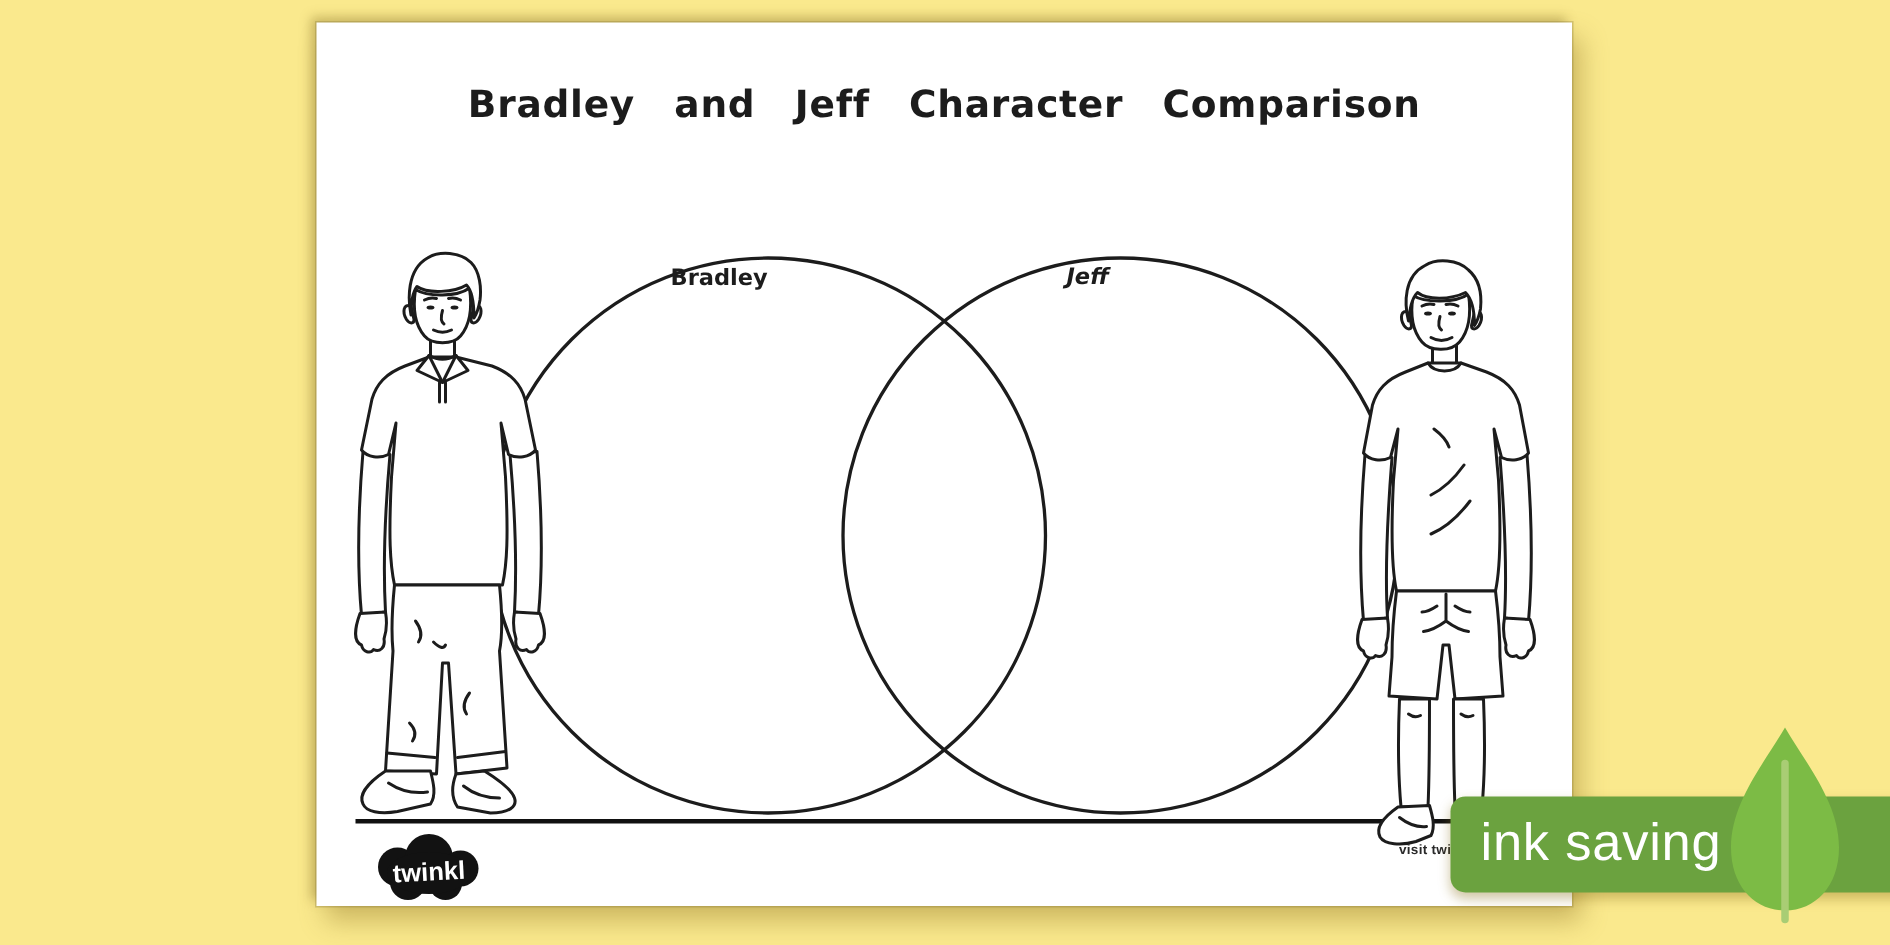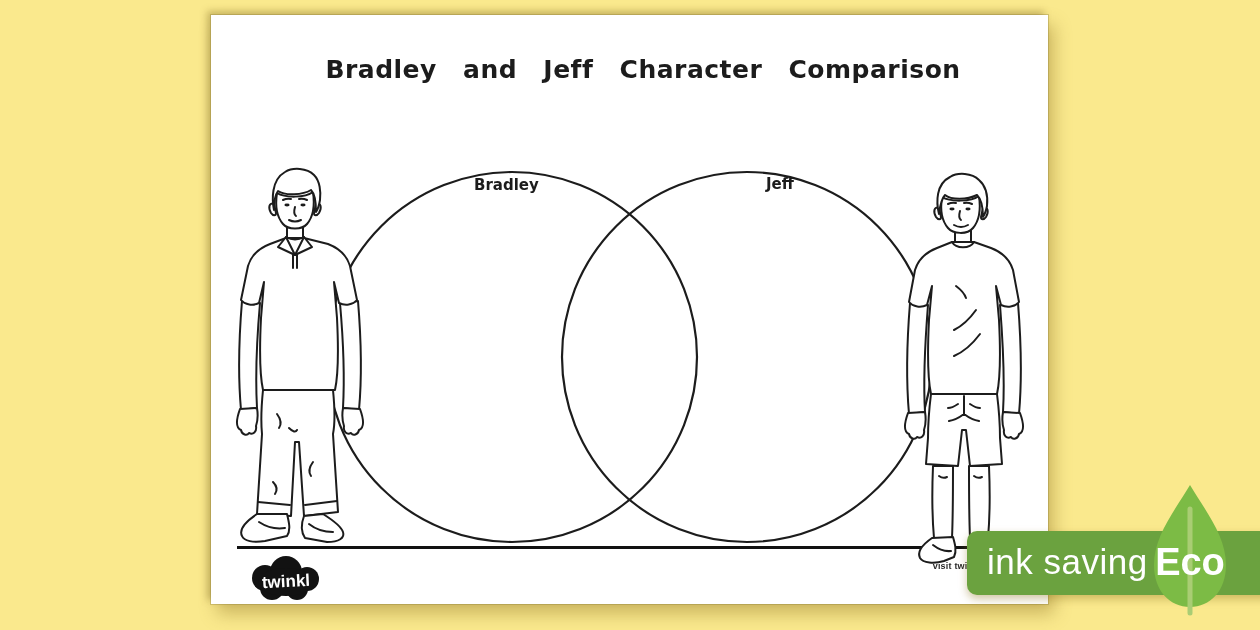--- a/index.html
+++ b/index.html
@@ -5,39 +5,39 @@
   html,body{margin:0;padding:0;}
   .stage{
     position:relative;width:1260px;height:630px;overflow:hidden;
     font-family:"Liberation Sans",sans-serif;
   }
   .sheet{
     position:absolute;left:211px;top:15px;width:837px;height:589px;
     box-shadow:0 0 0 1px rgba(125,110,45,.28), -4px -4px 7px rgba(125,105,35,.38), 6px 10px 16px rgba(150,125,45,.45);
   }
   .sheet *{position:absolute;box-sizing:border-box;}
-  .hand{font-family:"DejaVu Sans",sans-serif;color:#1c1c1c;padding-left:27px;}
+  .hand{font-family:"DejaVu Sans",sans-serif;color:#1c1c1c;}
   .title{
     left:0;top:40px;width:837px;text-align:center;
     font-size:25px;font-weight:bold;letter-spacing:.5px;word-spacing:17px;
   }
   .instruction-box{
     left:32px;top:85px;width:775px;height:51px;
     border:2px solid #161616;background:#fff;
     display:flex;flex-direction:column;justify-content:center;gap:3px;
   }
   .instruction-box p{
     position:static;margin:0;text-align:center;
     font-size:12px;word-spacing:6px;letter-spacing:.2px;
   }
   .venn-svg{left:0;top:0;width:837px;height:589px;}
   .rule-line{left:26px;top:531px;width:783px;height:3px;background:#111;}
   .venn-label{font-size:15px;font-weight:bold;word-spacing:4px;text-align:left;}
   .venn-label.left{left:236px;top:161px;width:100px;}
-  .venn-label.right{left:528px;top:160px;width:80px;}
+  .venn-label.right{left:500px;top:160px;width:80px;font-style:italic;}
   .boy{pointer-events:none;}
   .boy-bradley{left:22px;top:147px;width:134px;height:400px;}
   .boy-jeff{left:691px;top:153px;width:124px;height:400px;}
   .twinkl-logo{left:28px;top:533px;width:95px;height:58px;}
   .visit-text{
     left:700px;top:546px;width:78px;text-align:right;
     font-size:9px;font-weight:bold;color:#2a2a2a;letter-spacing:.2px;
   }
   .eco-banner{
     position:absolute;left:967px;top:531px;width:293px;height:64px;
@@ -157,15 +157,14 @@
 
   </div>
 
   <div class="eco-banner" style="background: rgb(107, 162, 63);">
     <span class="ink-saving-label">ink saving</span>
   </div>
   <svg class="eco-leaf" viewBox="0 0 96 134">
     <path d="M48,2 C34,26 12,52 12,82 C12,108 28,124 48,124 C68,124 84,108 84,82 C84,52 62,26 48,2 Z" fill="#7cbb45"></path>
     <line x1="48" y1="26" x2="48" y2="130" stroke-width="5" stroke-linecap="round" stroke="#a9cd74"></line>
   </svg>
-  <div class="eco-text">Eco</div>
 
 </div>
 
 </body></html>

